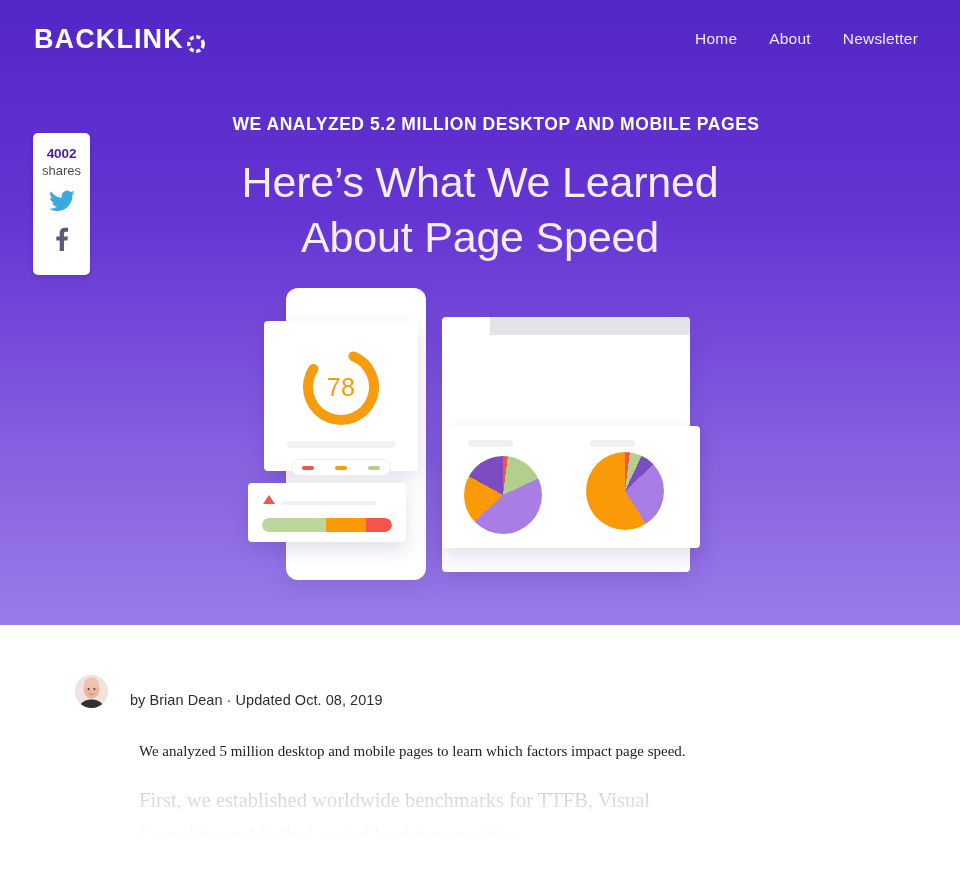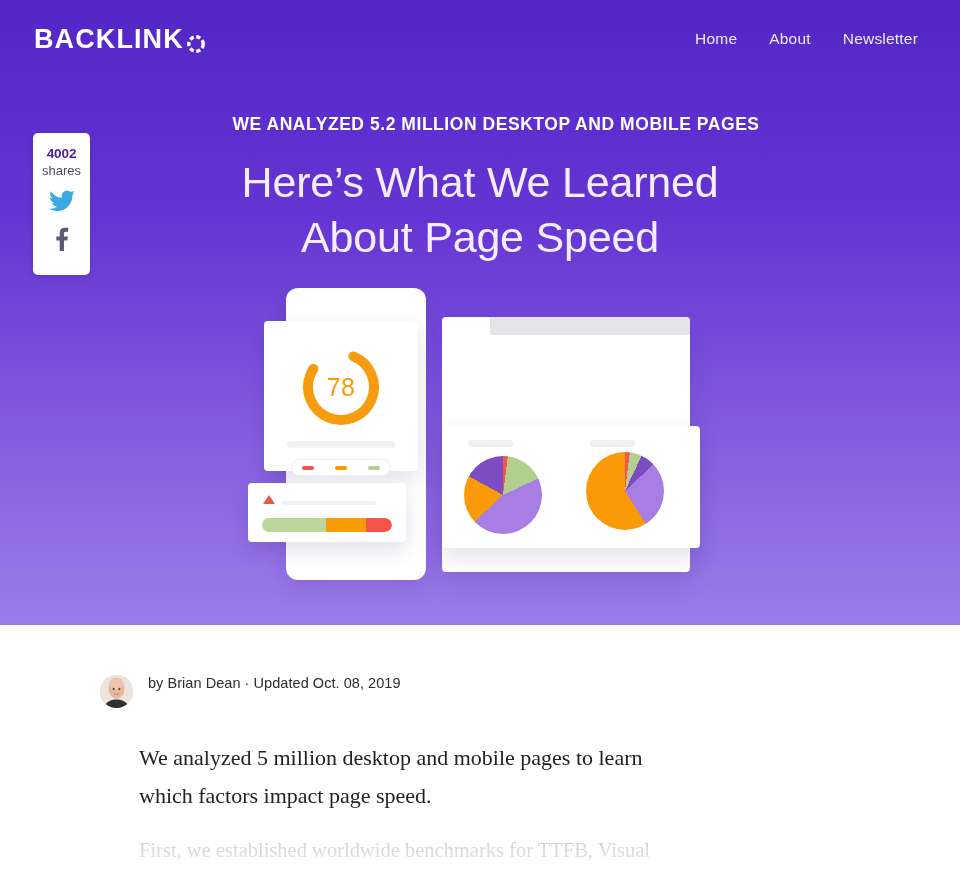--- a/index.html
+++ b/index.html
@@ -147,36 +147,36 @@
   }
   .pie-label {
     position:absolute; top:14px; height:7px; width:45px;
     background:#f0f0f2; border-radius:3px;
   }
   .pie { position:absolute; width:78px; height:78px; border-radius:50%; }
 
   
   .article { position:relative; width:960px; padding:0 0 0 0; background:#fff; }
   .byline {
-    display:flex; align-items:flex-start; gap:15px;
-    padding:50px 0 0 100px;
+    display:flex; align-items:flex-end; gap:22px;
+    padding:50px 0 0 75px;
   }
   .avatar {
     width:33px; height:33px; border-radius:50%;
     overflow:hidden; flex:0 0 33px; background:#e8d9d2;
     position:relative;
   }
   .byline-text {
     font-size:14.5px; color:#2d2d33; letter-spacing:.05px;
   }
   .body-copy { padding:0 0 0 139px; width:700px; }
   .p1 {
     margin-top:31px;
     font-family:"Liberation Serif", serif;
-    font-size:22px; line-height:1.72; color:#222226;
+    font-size:15px; line-height:1.72; color:#222226;
   }
   .p2 {
     margin-top:18px;
     font-family:"Liberation Serif", serif;
     font-size:20.5px; line-height:1.72; color:#c9c9cf;
   }
   .fade {
     position:absolute; left:0; right:0; bottom:0; height:70px;
     background:linear-gradient(180deg,rgba(255,255,255,0) 0%,#fff 78%);
     pointer-events:none;

